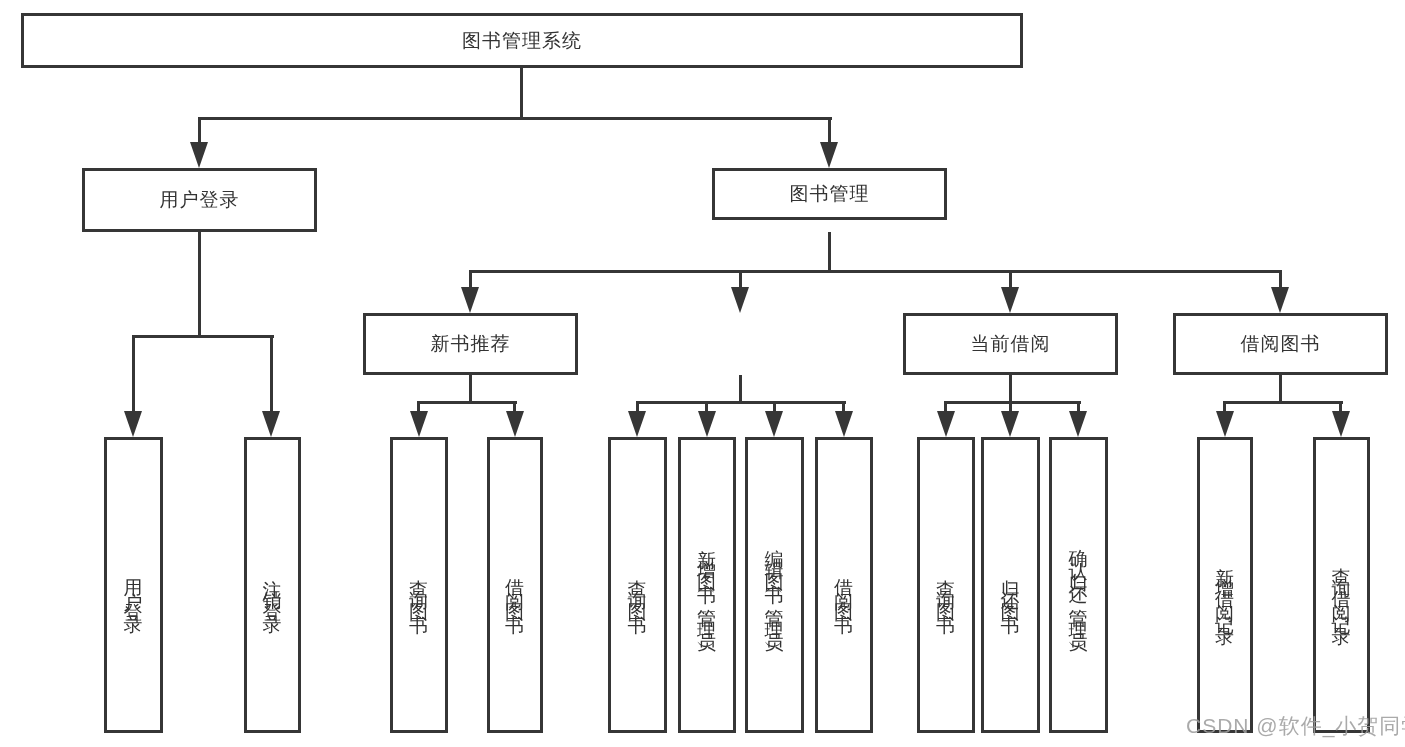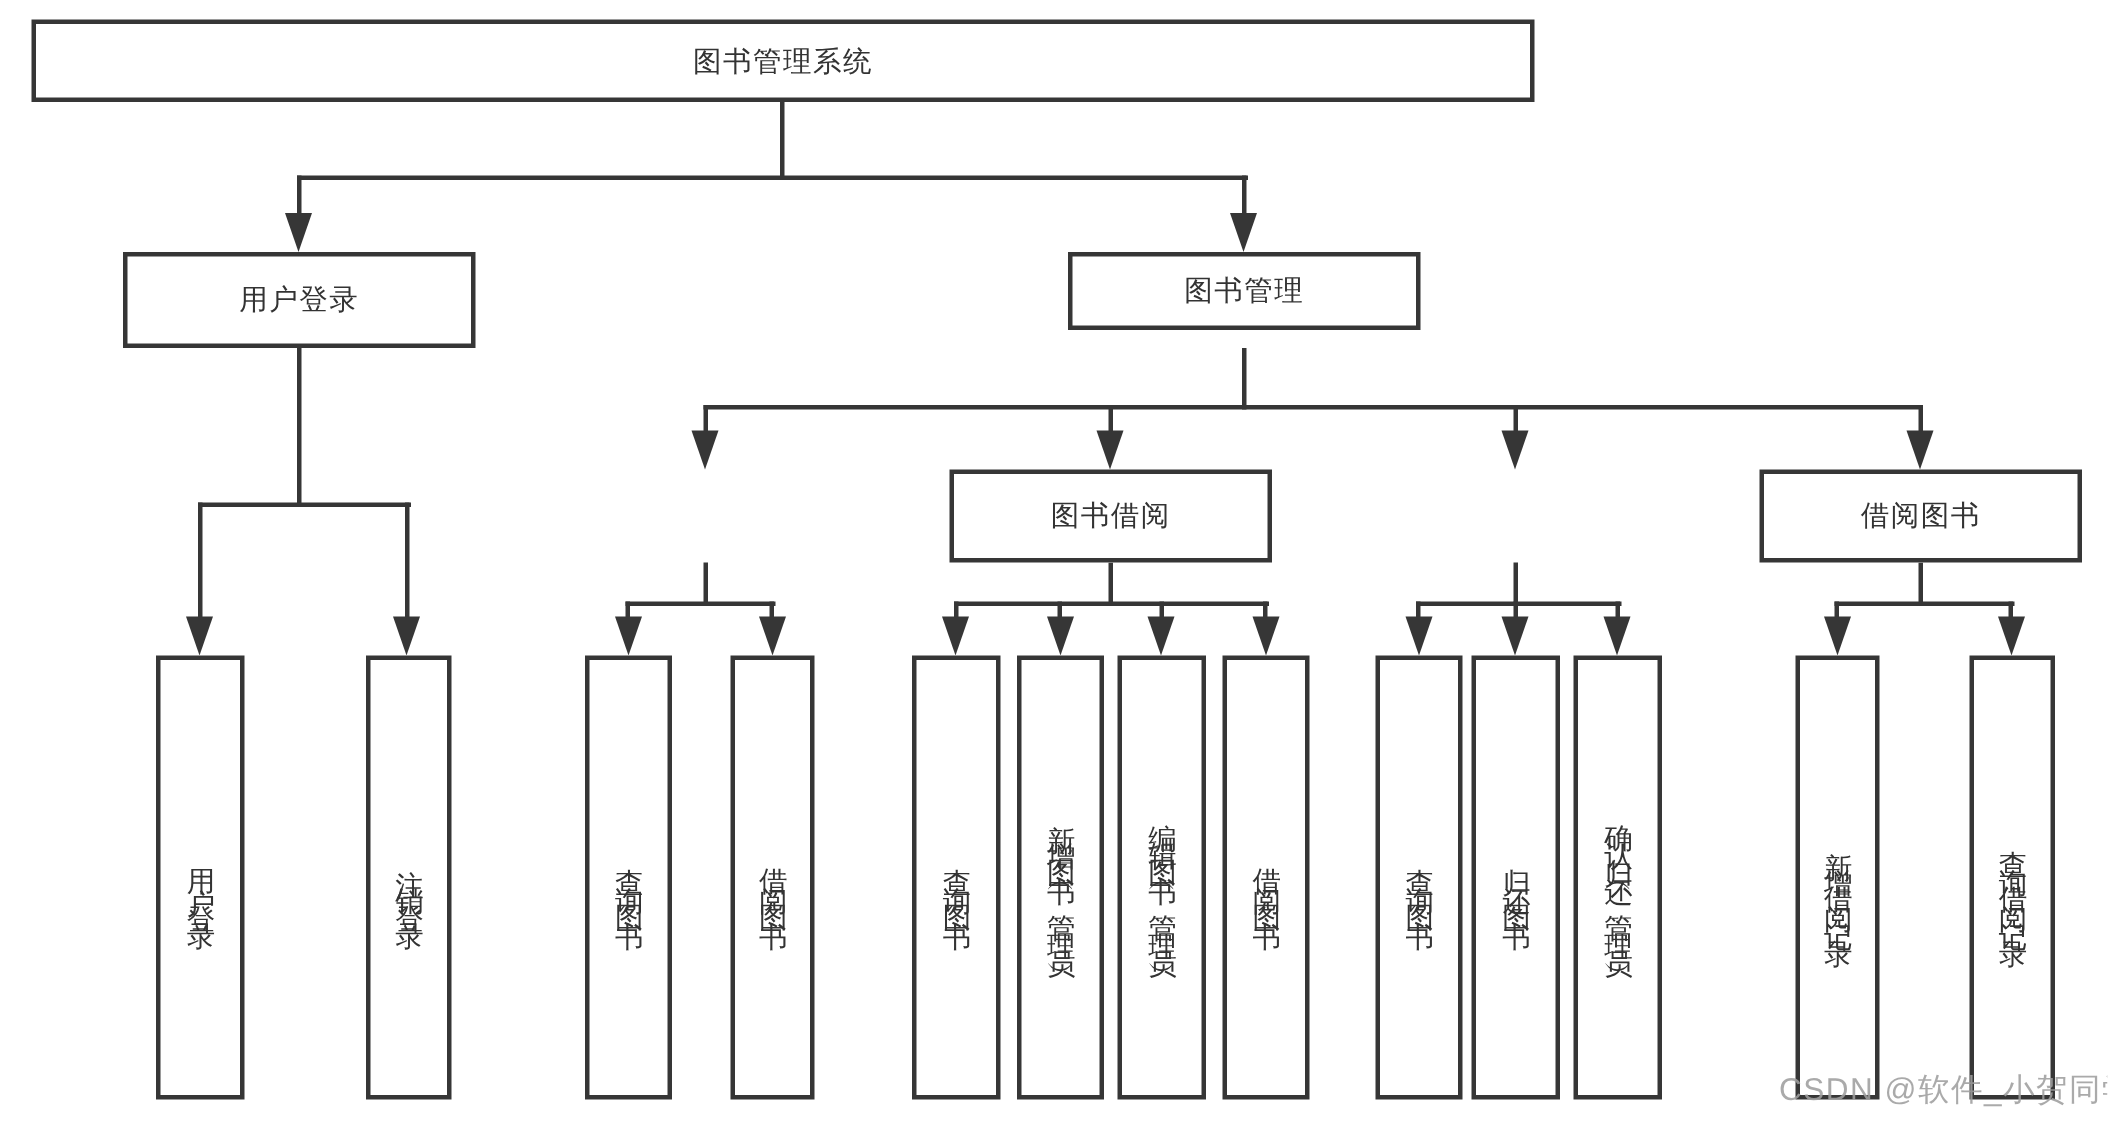--- a/index.html
+++ b/index.html
@@ -111,21 +111,22 @@
     <div class="arrow" style="left: 765px; top: 411px;"></div>
     <div class="arrow" style="left: 835px; top: 411px;"></div>
     <div class="arrow" style="left: 937px; top: 411px;"></div>
     <div class="arrow" style="left: 1001px; top: 411px;"></div>
     <div class="arrow" style="left: 1069px; top: 411px;"></div>
     <div class="arrow" style="left: 1216px; top: 411px;"></div>
     <div class="arrow" style="left: 1332px; top: 411px;"></div>
     <div class="node h" style="left: 21px; top: 13px; width: 1002px; height: 55px;">图书管理系统</div>
     <div class="node h" style="left: 82px; top: 168px; width: 235px; height: 64px;">用户登录</div>
     <div class="node h" style="left: 712px; top: 168px; width: 235px; height: 52px;">图书管理</div>
-    <div class="node h" style="left: 633px; top: 313px; width: 215px; height: 62px;">图书借阅</div>
+    <div class="node h" style="left: 363px; top: 313px; width: 215px; height: 62px;">新书推荐</div>
+    <div class="node h" style="left: 903px; top: 313px; width: 215px; height: 62px;">当前借阅</div>
     <div class="node h" style="left: 1173px; top: 313px; width: 215px; height: 62px;">借阅图书</div>
     <div class="node v" style="left: 104px; top: 437px; width: 59px; height: 296px;">用户登录</div>
     <div class="node v" style="left: 244px; top: 437px; width: 57px; height: 296px;">注销登录</div>
     <div class="node v" style="left: 390px; top: 437px; width: 58px; height: 296px;">查询图书</div>
     <div class="node v" style="left: 487px; top: 437px; width: 56px; height: 296px;">借阅图书</div>
     <div class="node v" style="left: 608px; top: 437px; width: 59px; height: 296px;">查询图书</div>
     <div class="node v" style="left: 678px; top: 437px; width: 58px; height: 296px;">新增图书（管理员）</div>
     <div class="node v" style="left: 745px; top: 437px; width: 59px; height: 296px;">编辑图书（管理员）</div>
     <div class="node v" style="left: 815px; top: 437px; width: 58px; height: 296px;">借阅图书</div>
     <div class="node v" style="left: 917px; top: 437px; width: 58px; height: 296px;">查询图书</div>

